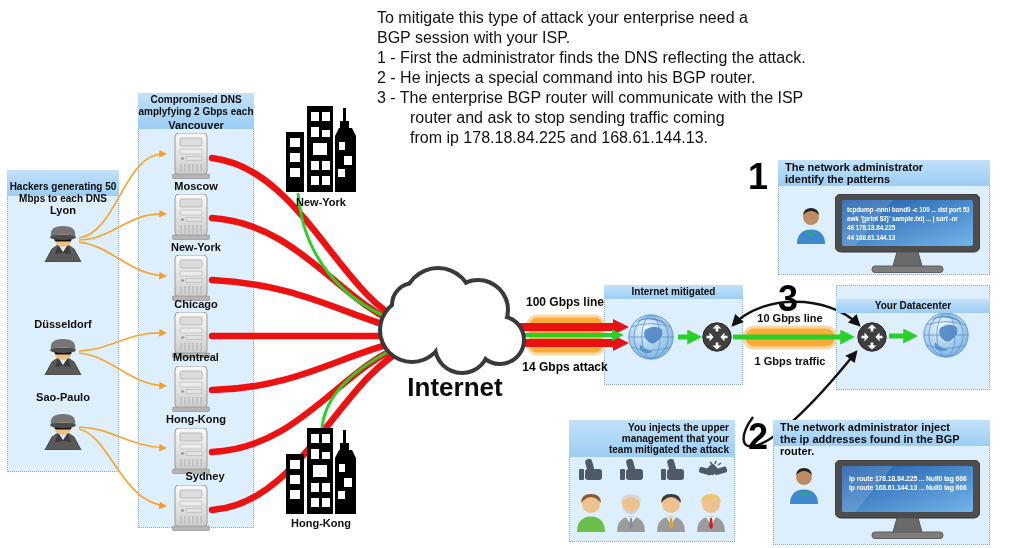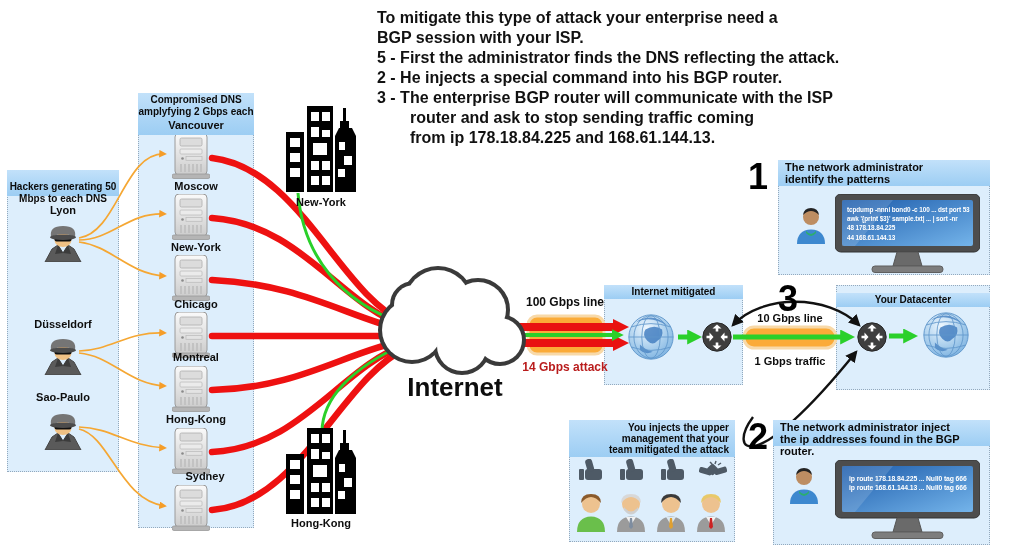--- a/index.html
+++ b/index.html
@@ -5,29 +5,29 @@
   html,body{margin:0;padding:0;background:#fff;}
   #stage{position:relative;width:1024px;height:548px;background:#fff;overflow:hidden;
          font-family:"Liberation Sans",sans-serif;color:#111;}
   .box{position:absolute;background:#ddeefc;border:1px dotted #93a9bd;box-sizing:border-box;z-index:0;}
   .box-header{position:absolute;background:linear-gradient(#c2e1fa,#9ccdf3);font-weight:bold;
               box-sizing:border-box;z-index:2;color:#0b0b0b;}
   .hdr-center{text-align:center;}
   .lbl{position:absolute;font-weight:bold;color:#0d0d0d;z-index:2;white-space:nowrap;}
   .lbl-c{text-align:center;}
   svg.layer{position:absolute;left:0;top:0;z-index:1;pointer-events:none;}
-  .topline{font-size:16px;line-height:20px;font-weight:bold;white-space:nowrap;}
+  .topline{font-size:16px;line-height:20px;font-weight:normal;white-space:nowrap;}
   .topline.indent{padding-left:33px;}
   .term{position:absolute;z-index:2;color:#fff;font-size:6.4px;line-height:9.2px;
         letter-spacing:-0.1px;font-weight:bold;white-space:nowrap;}
   .bignum{position:absolute;z-index:2;font-size:36px;font-weight:bold;color:#000;}
   .small-hdr-line{font-size:11px;line-height:12px;}
   .tiny-hdr-line{font-size:10px;line-height:12px;}
   .mg-line{font-size:10px;line-height:11px;text-align:right;}
-  .red-text{color:#b91c1c;}
+  .red-text{color:#000000;}
 </style>
 </head>
 <body>
 
 <div id="stage">
 
   <div class="box" style="left:7px;top:170px;width:112px;height:302px;"></div>
   <div class="box" style="left:138px;top:93px;width:116px;height:435px;"></div>
   <div class="box" style="left:604px;top:285px;width:139px;height:100px;"></div>
   <div class="box" style="left:836px;top:285px;width:154px;height:105px;"></div>
@@ -292,53 +292,53 @@
 
     <g fill="none" stroke="#111" stroke-width="2.4">
       <path d="M733,325 C762,294 828,294 859,325" marker-start="url(#mBlack)" marker-end="url(#mBlack)"></path>
       <path d="M753,417 C727,452 753,480 856,352" marker-end="url(#mBlack)"></path>
     </g>
   </svg>
 
   <div style="position:absolute;left:377px;top:8px;z-index:2;">
     <div class="topline">To mitigate this type of attack your enterprise need a</div>
     <div class="topline">BGP session with your ISP.</div>
-    <div class="topline">5 - First the administrator finds the DNS reflecting the attack.</div>
+    <div class="topline">1 - First the administrator finds the DNS reflecting the attack.</div>
     <div class="topline">2 - He injects a special command into his BGP router.</div>
     <div class="topline">3 - The enterprise BGP router will communicate with the ISP</div>
     <div class="topline indent">router and ask to stop sending traffic coming</div>
     <div class="topline indent">from ip 178.18.84.225 and 168.61.144.13.</div>
   </div>
 
   <div class="box-header hdr-center tiny-hdr-line" style="left:7px;top:170px;width:112px;height:26px;padding-top:11px;">Hackers generating 50 Mbps to each DNS</div>
   <div class="lbl lbl-c" style="left:7px;top:204px;width:112px;font-size:11px;">Lyon</div>
   <div class="lbl lbl-c" style="left:7px;top:318px;width:112px;font-size:11px;">Düsseldorf</div>
   <div class="lbl lbl-c" style="left:7px;top:391px;width:112px;font-size:11px;">Sao-Paulo</div>
 
-  <div class="box-header hdr-center tiny-hdr-line" style="left:138px;top:93px;width:116px;height:42px;padding-top:1px;">Compromised DNS amplyfying 2 Gbps each</div>
+  <div class="box-header hdr-center tiny-hdr-line" style="left:138px;top:93px;width:116px;height:36px;padding-top:1px;">Compromised DNS amplyfying 2 Gbps each</div>
   <div class="lbl lbl-c" style="left:138px;top:119px;width:116px;font-size:11px;">Vancouver</div>
   <div class="lbl lbl-c" style="left:138px;top:180px;width:116px;font-size:11px;">Moscow</div>
   <div class="lbl lbl-c" style="left:138px;top:241px;width:116px;font-size:11px;">New-York</div>
   <div class="lbl lbl-c" style="left:138px;top:298px;width:116px;font-size:11px;">Chicago</div>
   <div class="lbl lbl-c" style="left:138px;top:351px;width:116px;font-size:11px;">Montreal</div>
   <div class="lbl lbl-c" style="left:138px;top:413px;width:116px;font-size:11px;">Hong-Kong</div>
   <div class="lbl lbl-c" style="left:138px;top:470px;width:134px;font-size:11px;">Sydney</div>
 
   <div class="lbl lbl-c" style="left:276px;top:196px;width:90px;font-size:11px;">New-York</div>
   <div class="lbl lbl-c" style="left:276px;top:517px;width:90px;font-size:11px;">Hong-Kong</div>
 
   <div class="lbl lbl-c" style="left:355px;top:372px;width:200px;font-size:26px;">Internet</div>
 
   <div class="lbl lbl-c" style="left:515px;top:295px;width:100px;font-size:12px;">100 Gbps line</div>
   <div class="lbl lbl-c red-text" style="left:515px;top:360px;width:100px;font-size:12px;">14 Gbps attack</div>
   <div class="lbl lbl-c" style="left:740px;top:312px;width:100px;font-size:11px;">10 Gbps line</div>
   <div class="lbl lbl-c" style="left:740px;top:355px;width:100px;font-size:11px;">1 Gbps traffic</div>
 
   <div class="box-header hdr-center" style="left:604px;top:285px;width:139px;height:14px;font-size:10px;line-height:14px;">Internet mitigated</div>
-  <div class="box-header hdr-center" style="left:836px;top:293px;width:154px;height:14px;font-size:10px;line-height:14px;">Your Datacenter</div>
+  <div class="box-header hdr-center" style="left:836px;top:299px;width:154px;height:14px;font-size:10px;line-height:14px;">Your Datacenter</div>
 
   <div class="bignum" style="left:748px;top:156px;">1</div>
   <div class="bignum" style="left:748px;top:416px;">2</div>
   <div class="bignum" style="left:778px;top:278px;">3</div>
 
   <div class="box-header" style="left:778px;top:160px;width:212px;height:26px;padding:1px 0 0 7px;">
     <div class="small-hdr-line">The network administrator</div>
     <div class="small-hdr-line">identify the patterns</div>
   </div>
   <div class="term" style="left:847px;top:205px;">

